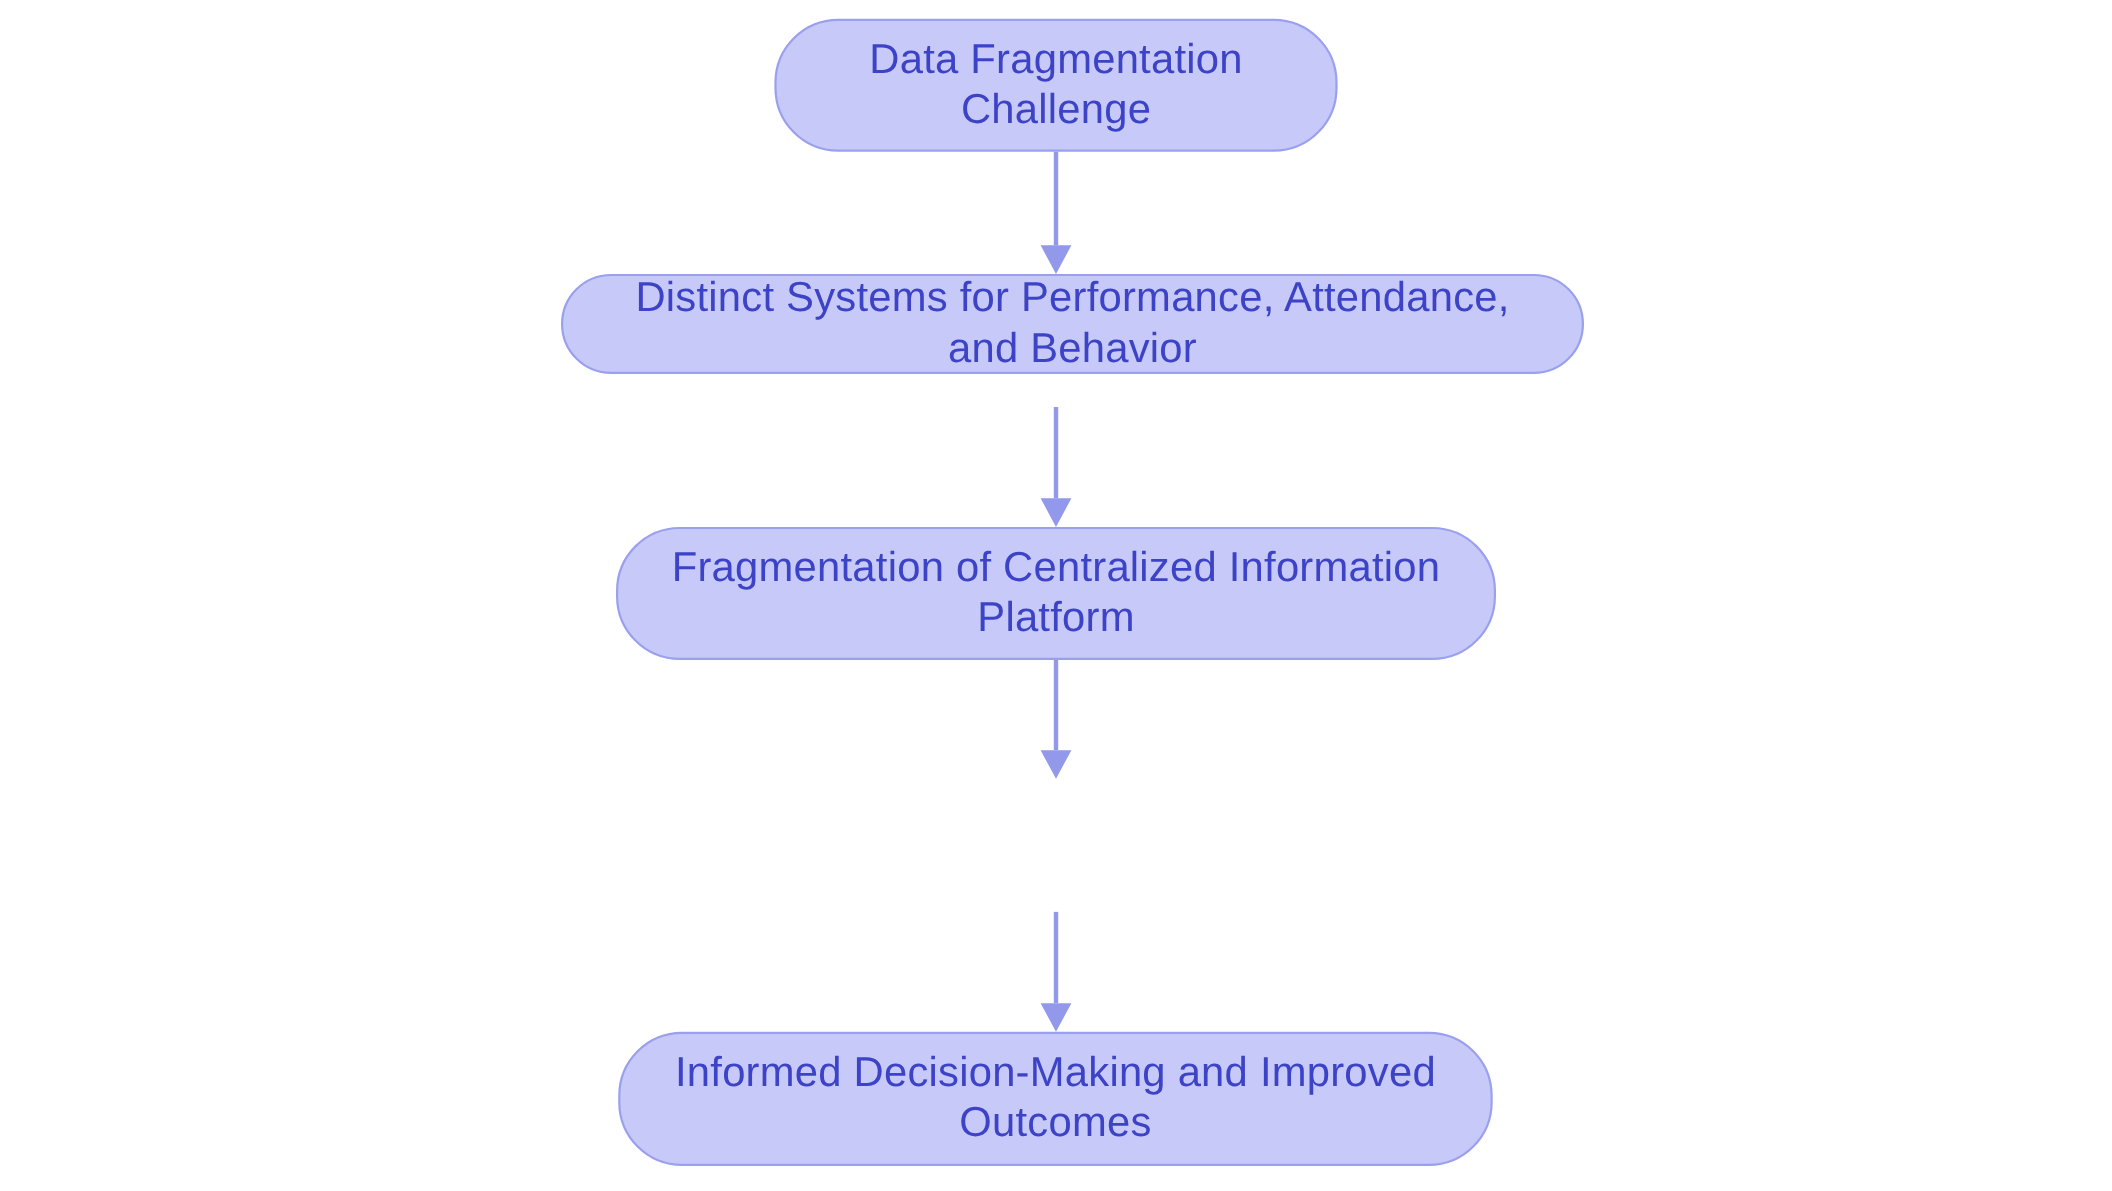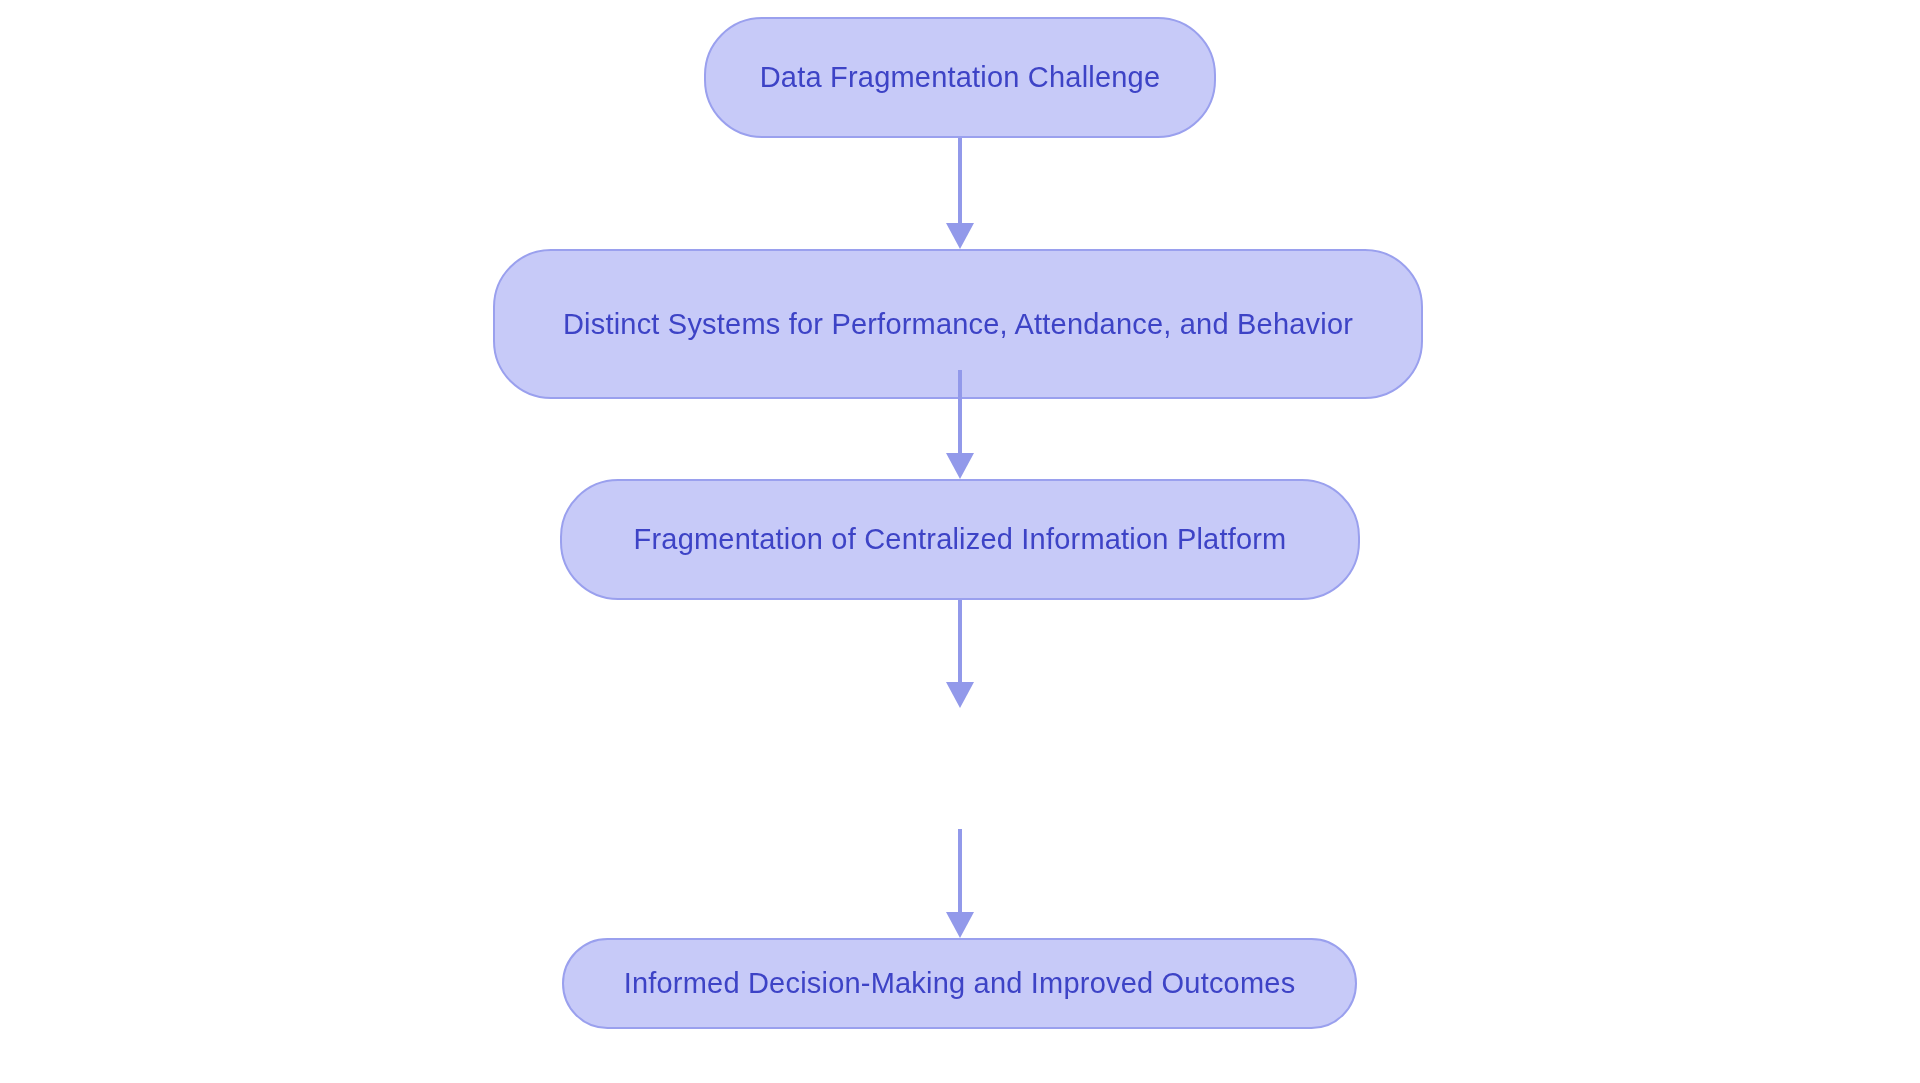--- a/index.html
+++ b/index.html
@@ -26,30 +26,30 @@
     background: var(--node-fill);
     border: 2px solid var(--node-border);
     border-radius: 58px;
     display: flex;
     align-items: center;
     justify-content: center;
     text-align: center;
   }
   .node span {
     color: var(--node-text);
-    font-size: 29px;
+    font-size: 38px;
     letter-spacing: 0.2px;
     line-height: 1.2;
     padding: 0 30px;
   }
   .node-1 { left: 704px; top: 17px;  width: 512px; height: 121px; }
-  .node-2 { left: 493px; top: 249px; width: 930px; height: 150px; }
+  .node-2 { left: 510px; top: 249px; width: 930px; height: 91px; }
   .node-3 { left: 560px; top: 479px; width: 800px; height: 121px; }
   .node-4 { left: 720px; top: 708px; width: 479px; height: 121px; }
-  .node-5 { left: 562px; top: 938px; width: 795px; height: 91px; }
+  .node-5 { left: 562px; top: 938px; width: 795px; height: 122px; }
 
   .arrow {
     position: absolute;
     left: 946px;            
     width: 28px;
     display: flex;
     flex-direction: column;
     align-items: center;
   }
   .arrow-1 { top: 138px; height: 111px; }

